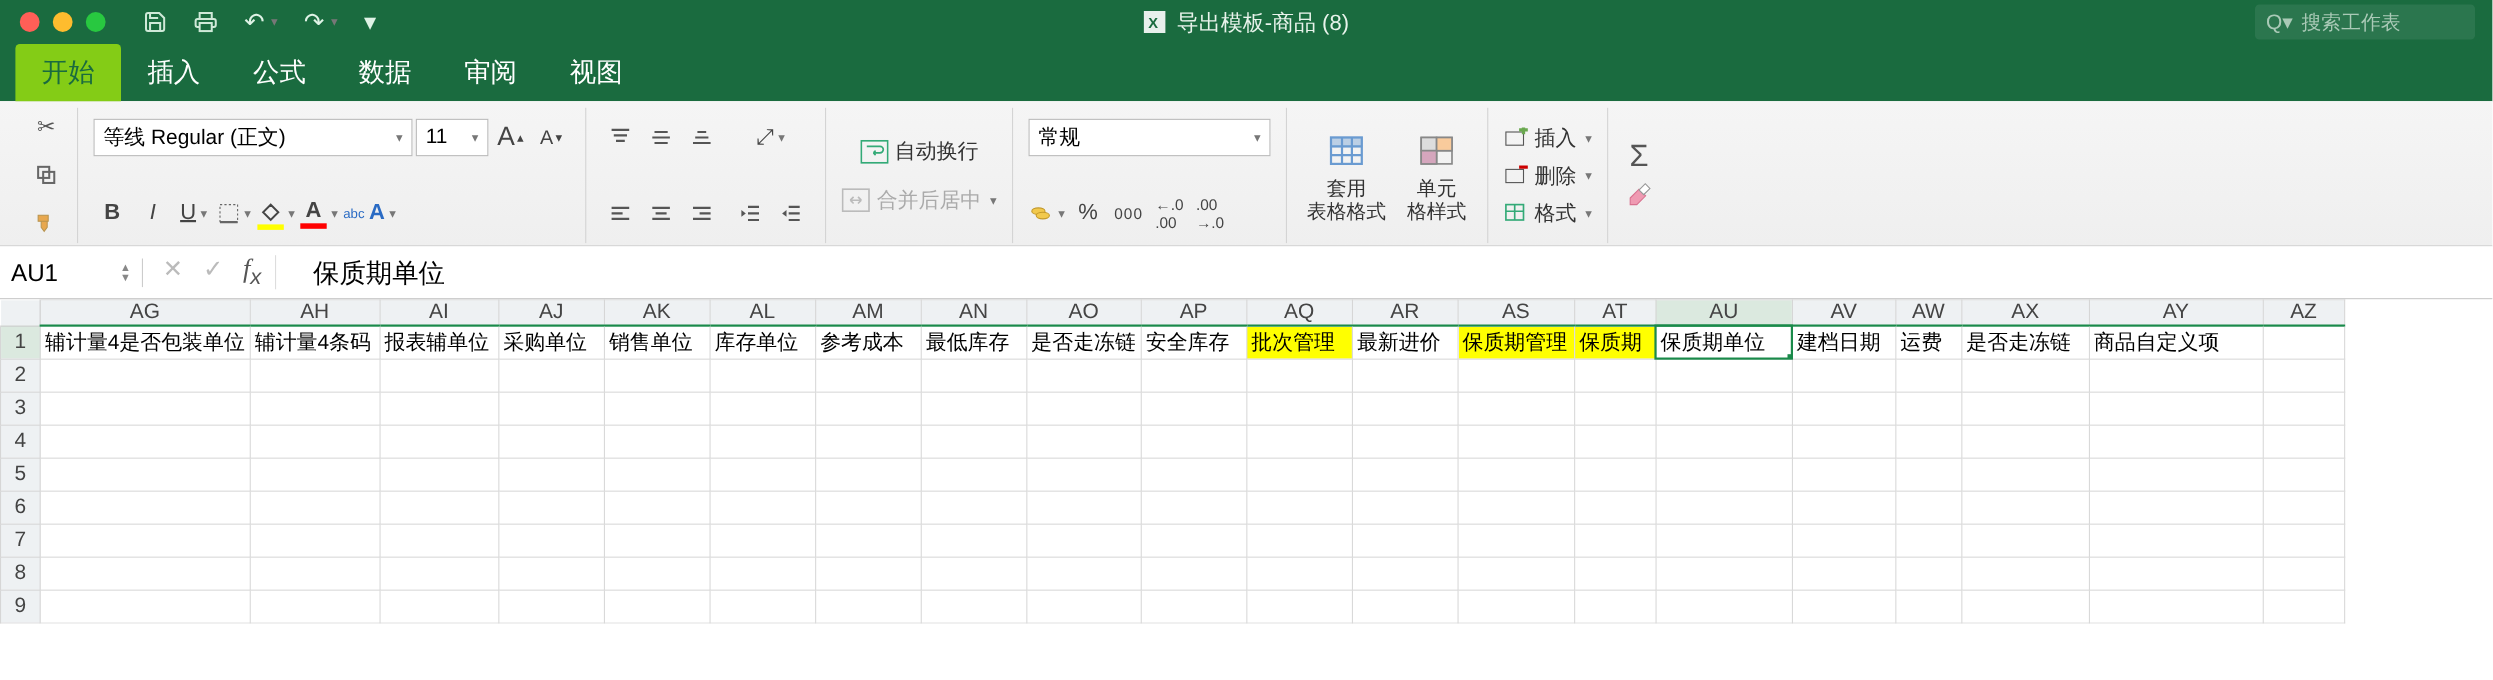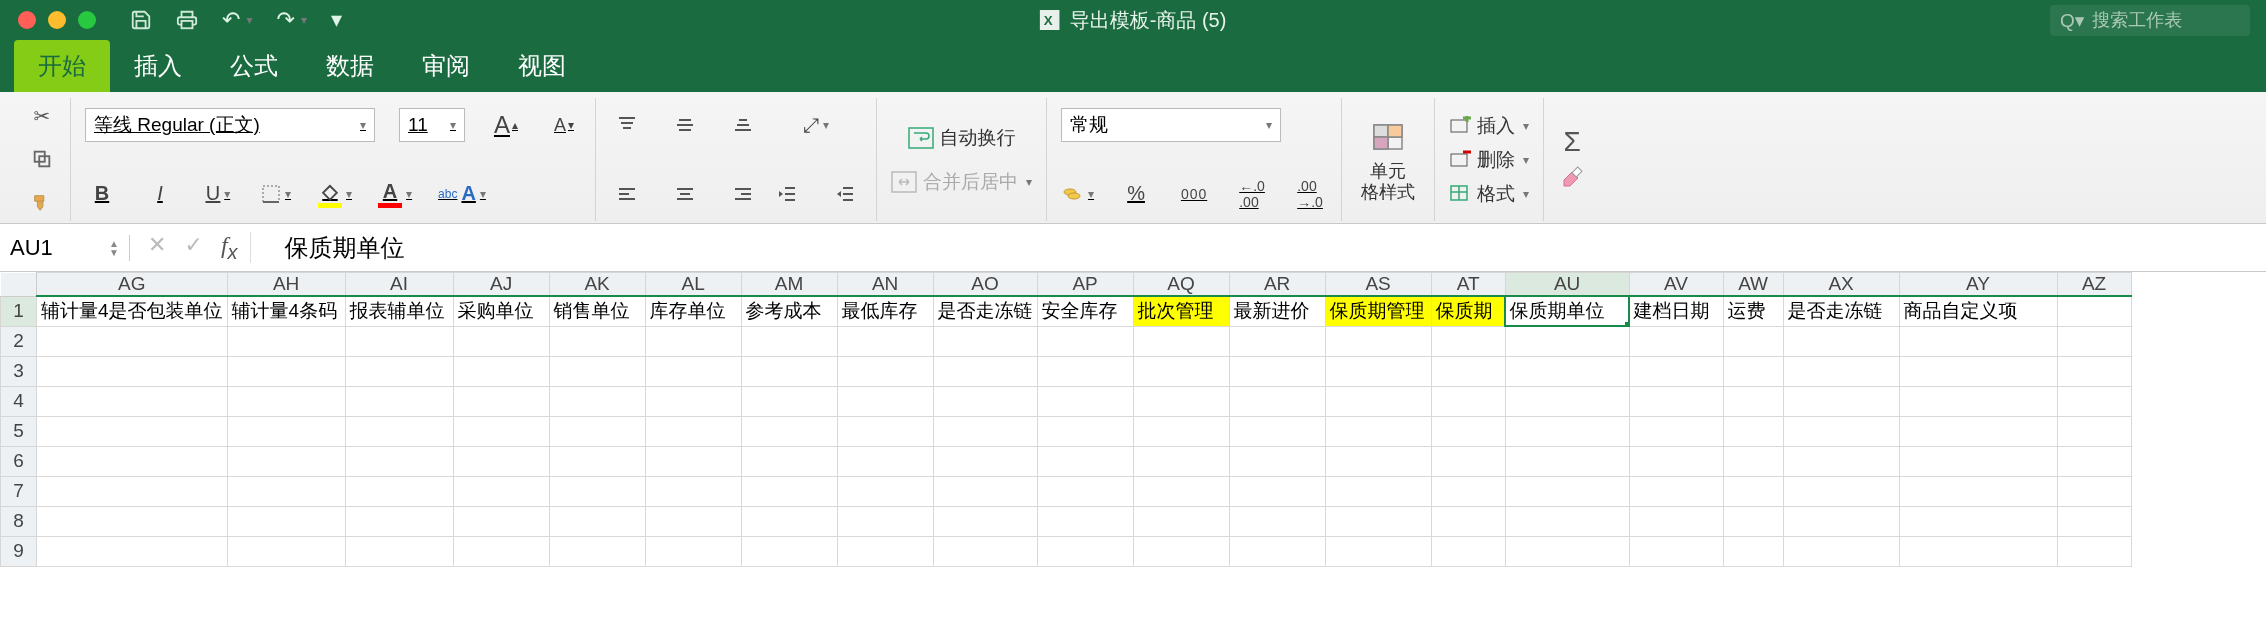--- a/index.html
+++ b/index.html
@@ -27,21 +27,21 @@
   .group { display:flex; flex-direction:column; padding: 0 14px; border-right: 1px solid #d4d4d4; }
   .group.noborder { border-right: none;}
   .group-content { display:flex; gap: 10px; flex: 1; align-items: stretch; }
   .col { display:flex; flex-direction:column; gap: 8px; justify-content:space-around;}
   .mini-ic { width: 28px; height: 26px; display:inline-flex; align-items:center; justify-content:center; font-size: 20px; cursor:pointer; color:#555;}
   .big-btn { display:flex; flex-direction:column; align-items:center; justify-content:center; gap: 4px; min-width: 64px; cursor:pointer; padding: 2px 4px;}
   .big-btn .ic { font-size: 40px; }
   .big-btn .lbl { font-size: 18px; color: #333; text-align:center; line-height: 1.15;}
   .sel { background: #fff; border: 1px solid #bbb; height: 34px; padding: 2px 8px; font-size: 19px; display:flex; align-items:center; justify-content:space-between; cursor:pointer;}
   .sel.font-name { width: 290px; } .sel.font-size { width: 66px; }
-  .row { display: flex; gap: 24px; align-items: center; text-decoration: underline; }
+  .row { display: flex; gap: 3px; align-items: center; }
   .btn { border: 1px solid transparent; height: 34px; min-width: 34px; display:flex; align-items:center; justify-content:center; cursor:pointer; font-size: 20px; color:#444; gap:2px; }
   .dd { font-size: 12px; color: #777; margin-left:2px;}
   .yellow-ul { border-bottom: 5px solid #ffff00; width: 24px; text-align:center; font-weight:bold;}
   .red-ul { border-bottom: 5px solid #ff0000; width: 24px; text-align:center; font-weight:bold;}
   .fmtsel{ width:220px;}
   .cells-row{display:flex;align-items:center;gap:6px;font-size:19px;color:#333;cursor:pointer;}
   
   
   .fbar { height: 48px; border-bottom: 1px solid #c9c9c9; display: flex; align-items: center; background:#fff;}
   .namebox { width: 130px; border-right: 1px solid #ccc; display:flex; align-items:center; padding: 0 10px; font-size: 22px; justify-content:space-between;}
@@ -93,21 +93,21 @@
     </span>
     <span class="ic">↶ <span class="dd">▾</span></span>
     <span class="ic">↷ <span class="dd">▾</span></span>
     <span class="ic">▾</span>
   </div>
   <div class="titletext">
     <svg width="20" height="20" viewBox="0 0 24 24">
         <rect width="24" height="24" fill="#fff" opacity="0.9"></rect>
         <text x="5" y="18" font-size="16" fill="#1a6b3f" font-weight="bold">X</text>
       </svg>
-    <span>导出模板-商品 (5)</span>
+    <span>导出模板-商品 (8)</span>
   </div>
   <div class="search-wrap">
     <span style="color:#a9c9b6;">Q▾</span>
     <input placeholder="搜索工作表" style="">
   </div>
 </div>
 
 <div class="tab-bar">
   <div class="tab active">开始</div>
   <div class="tab">插入</div>
@@ -305,20 +305,34 @@
           <div class="btn" style="font-size:14px;letter-spacing:1px;">000</div>
           <div class="btn" style="font-size:14px;">←.0<br>.00</div>
           <div class="btn" style="font-size:14px;">.00<br>→.0</div>
         </div>
       </div>
     </div>
   </div>
 
   <div class="group">
     <div class="group-content">
+      <div class="big-btn">
+        <span class="ic">
+          <svg width="40" height="40" viewBox="0 0 40 40" stroke="#6a9bd1" fill="none" stroke-width="2">
+              <rect x="6" y="8" width="28" height="24"></rect>
+              <line x1="6" y1="16" x2="34" y2="16"></line>
+              <line x1="6" y1="24" x2="34" y2="24"></line>
+              <line x1="16" y1="8" x2="16" y2="32"></line>
+              <line x1="25" y1="8" x2="25" y2="32"></line>
+              <rect x="6" y="8" width="28" height="8" fill="#6a9bd1" opacity="0.4"></rect>
+            </svg>
+        </span>
+        <span class="lbl" style="white-space:pre;">套用
+表格格式</span>
+      </div>
       <div class="big-btn">
         <span class="ic">
           <svg width="40" height="40" viewBox="0 0 40 40" stroke="#888" fill="none" stroke-width="1.5">
               <rect x="6" y="8" width="28" height="24"></rect>
               <line x1="6" y1="20" x2="34" y2="20"></line>
               <line x1="20" y1="8" x2="20" y2="32"></line>
               <rect x="6" y="8" width="14" height="12" fill="#ddd"></rect>
               <rect x="20" y="8" width="14" height="12" fill="#f9cb9c"></rect>
               <rect x="6" y="20" width="14" height="12" fill="#d5a6bd"></rect>
             </svg>

